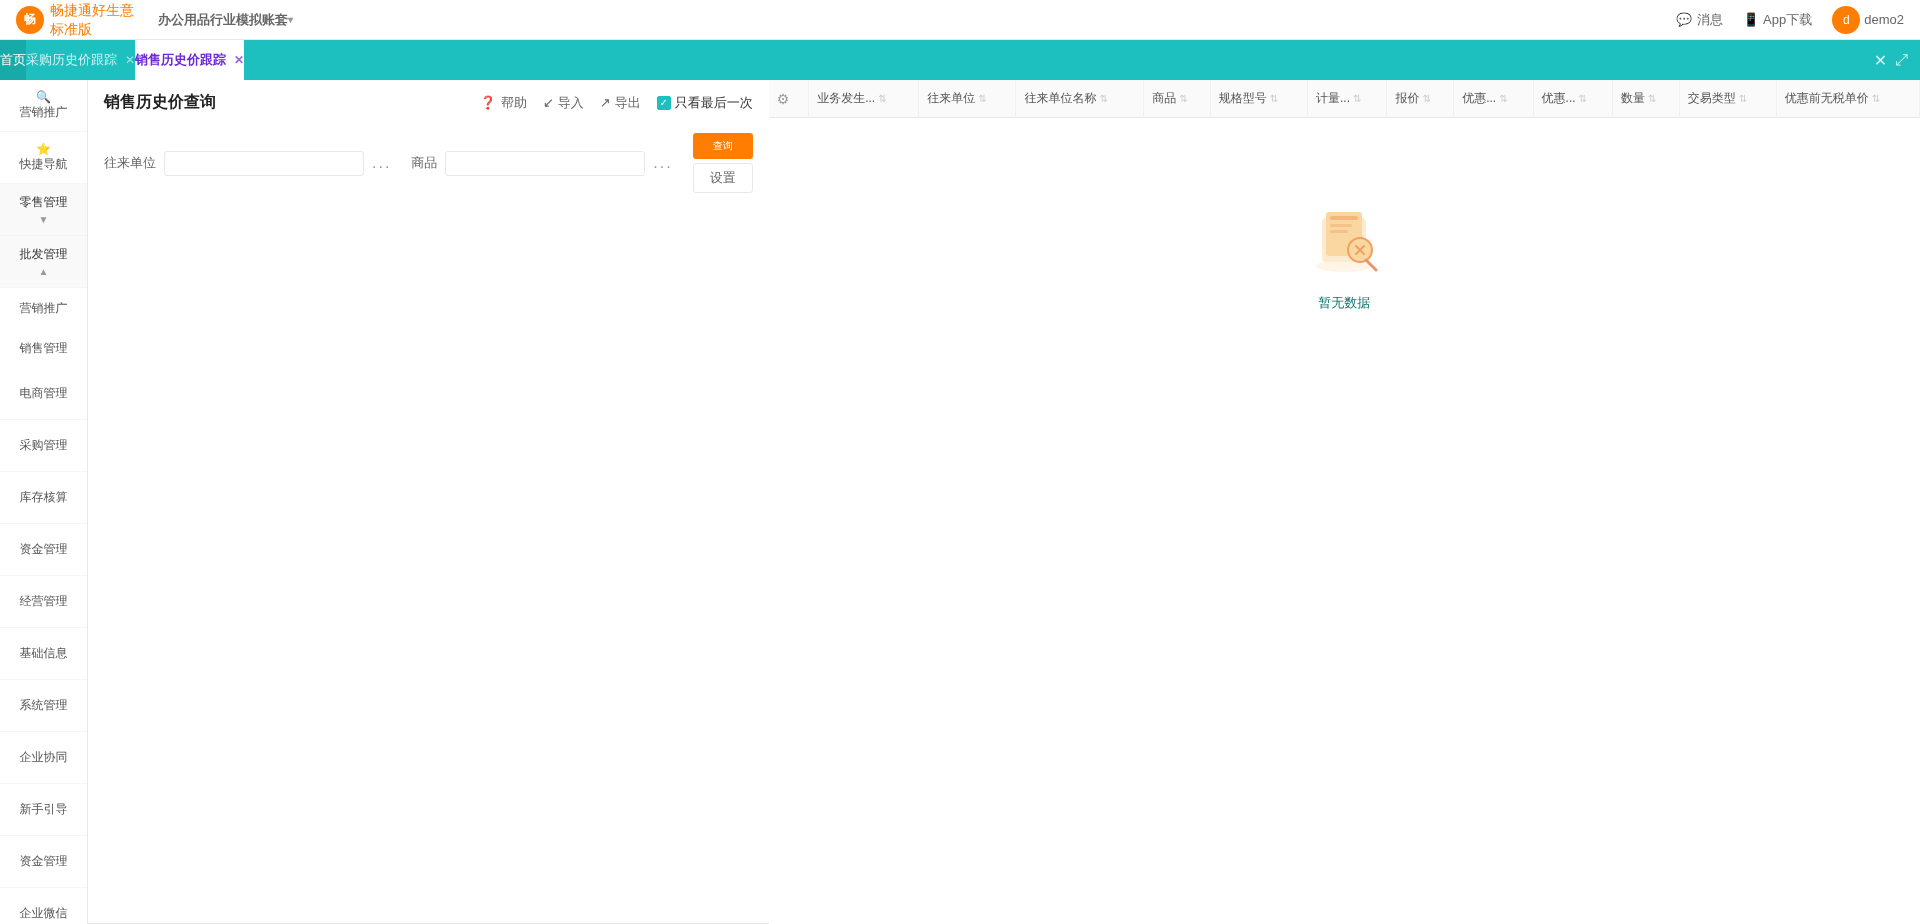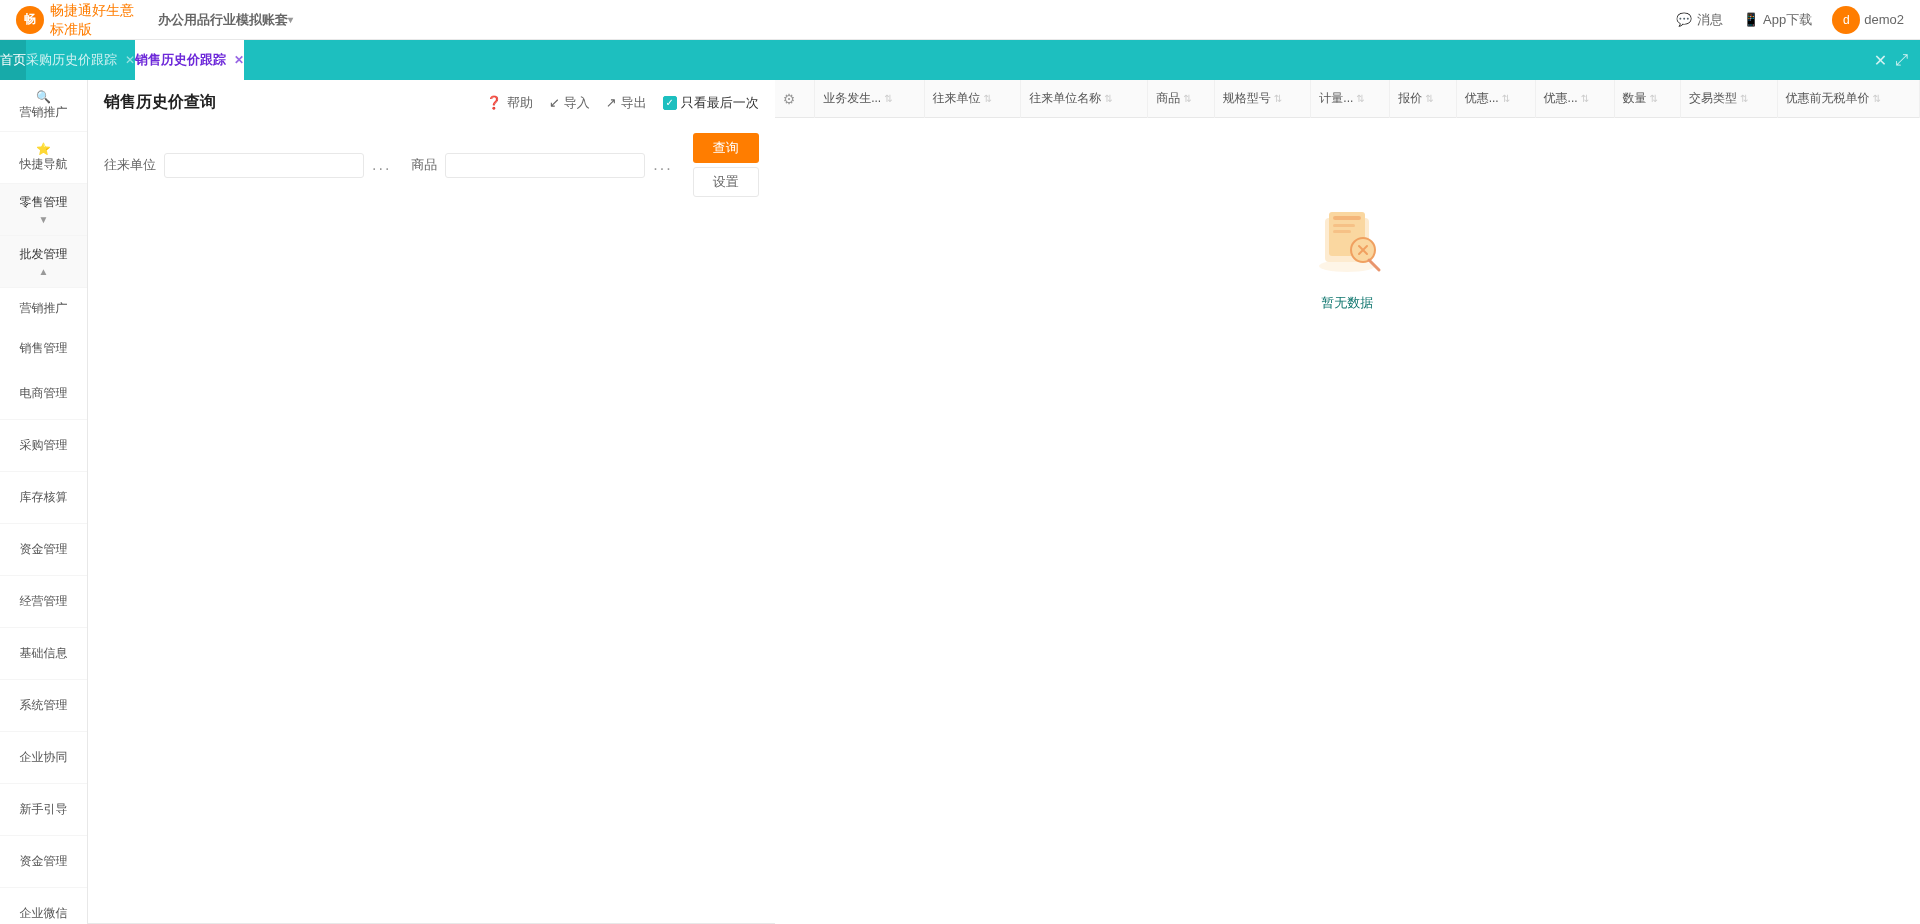--- a/index.html
+++ b/index.html
@@ -210,21 +210,21 @@
       display: flex; align-items: center; gap: 8px;
     }
     .filter-input {
       border: 1px solid #e8e8e8; border-radius: 3px; padding: 4px 8px;
       font-size: 13px; color: #333; width: 200px; outline: none;
     }
     .filter-dots { color: #999; cursor: pointer; font-size: 16px; letter-spacing: 2px; }
     .query-btn {
       background: #ff7d00; color: white; border: none;
       padding: 6px 20px; border-radius: 3px; cursor: pointer;
-      font-size: 13px; font-weight: 500;
+      font-size: 10px; font-weight: 500;
     }
     .settings-btn {
       background: #fff; color: #666; border: 1px solid #e8e8e8;
       padding: 5px 16px; border-radius: 3px; cursor: pointer;
       font-size: 13px;
     }
     .btn-group-right {
       display: flex; flex-direction: column; gap: 4px; margin-left: auto;
     }
 

